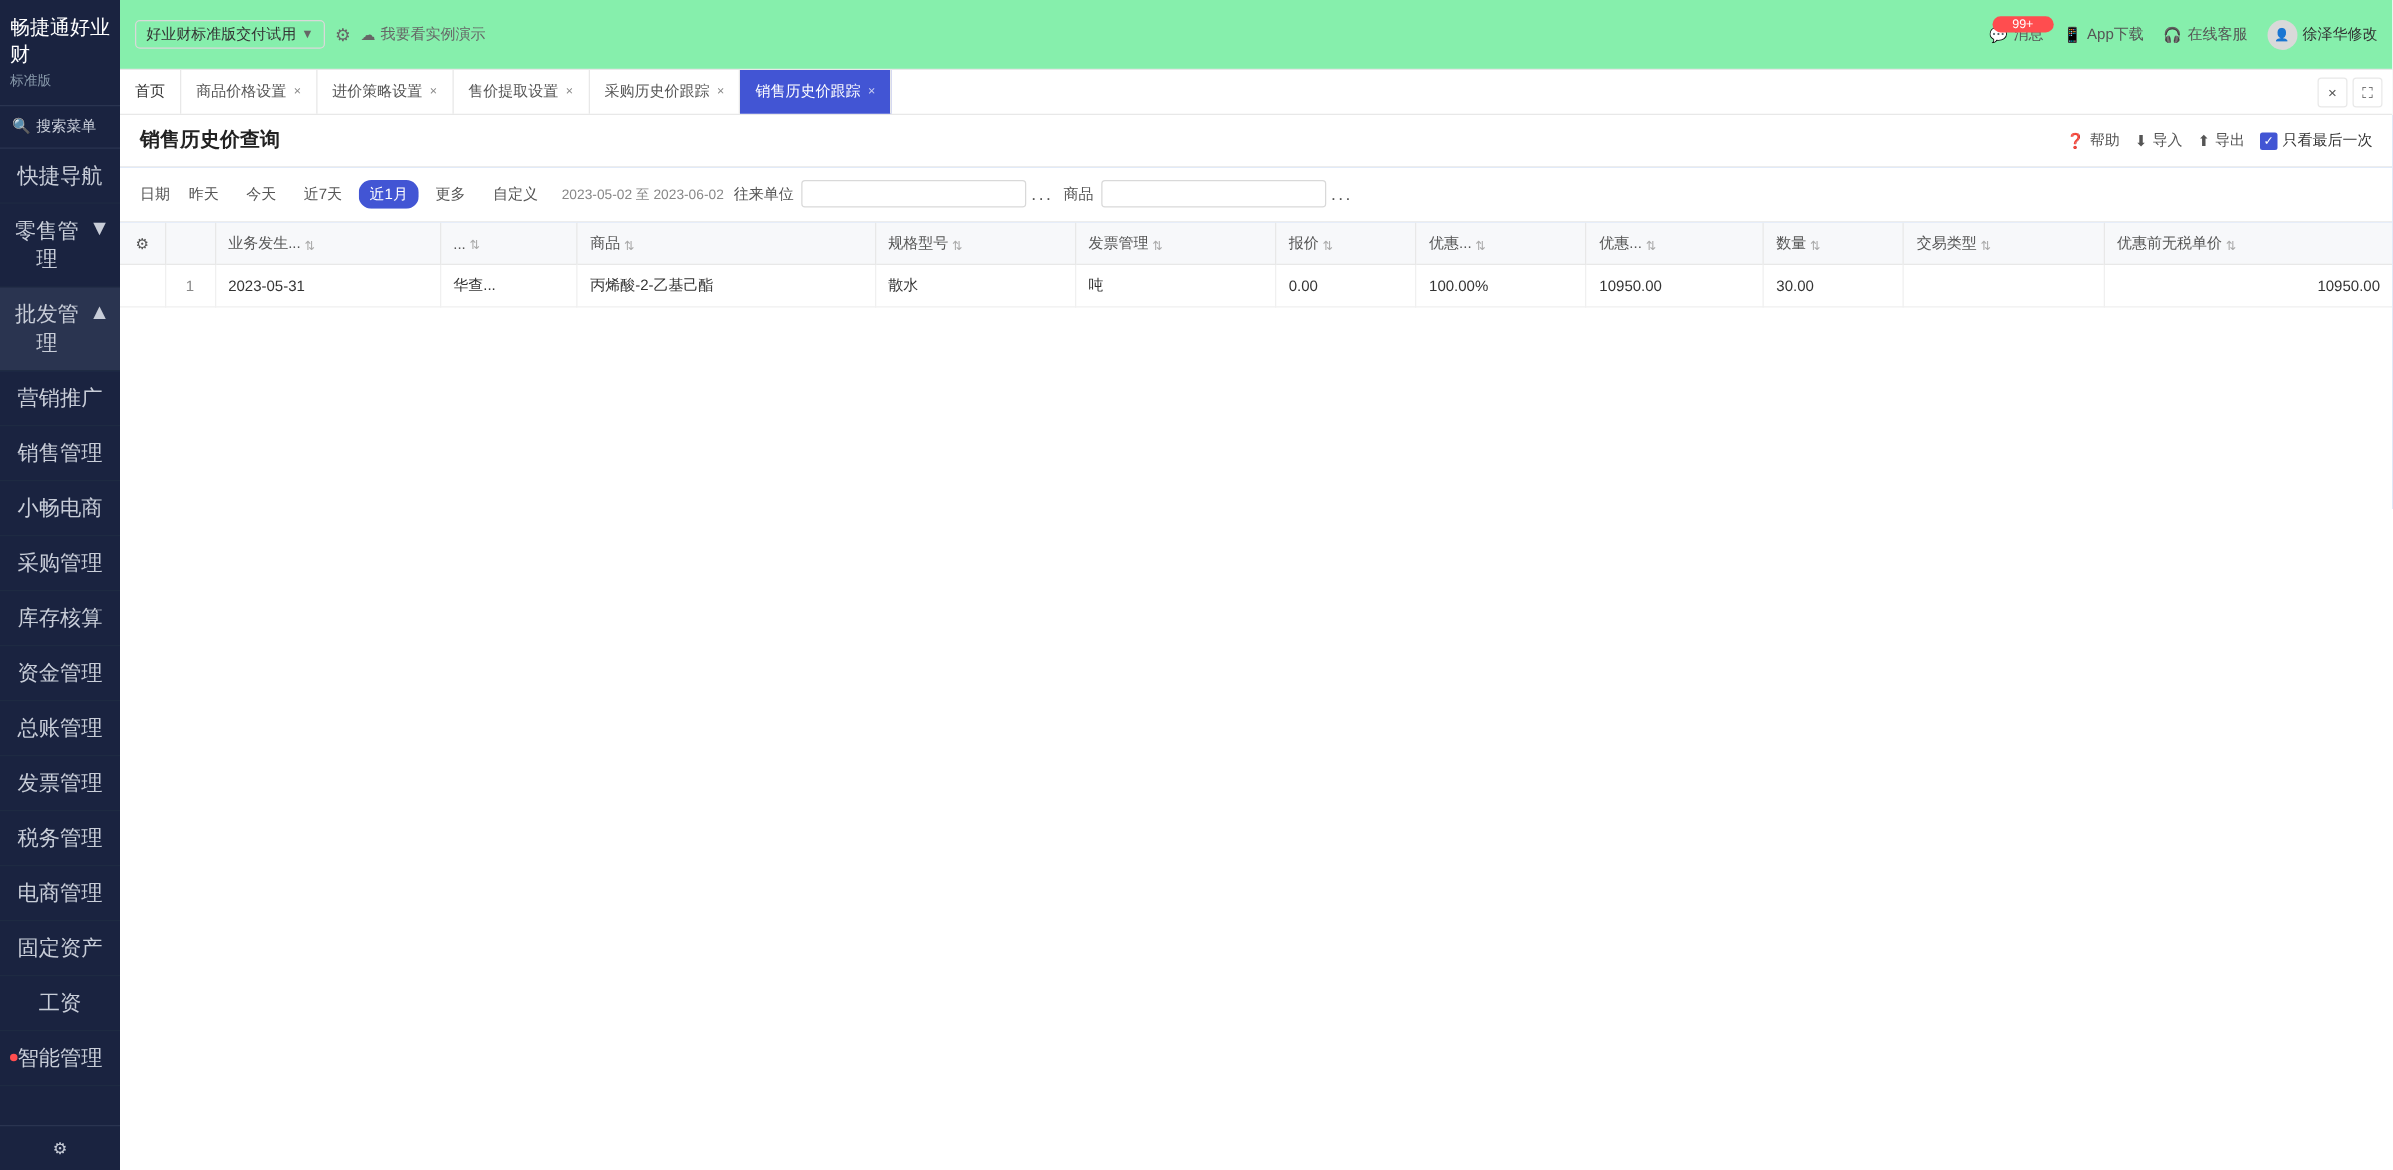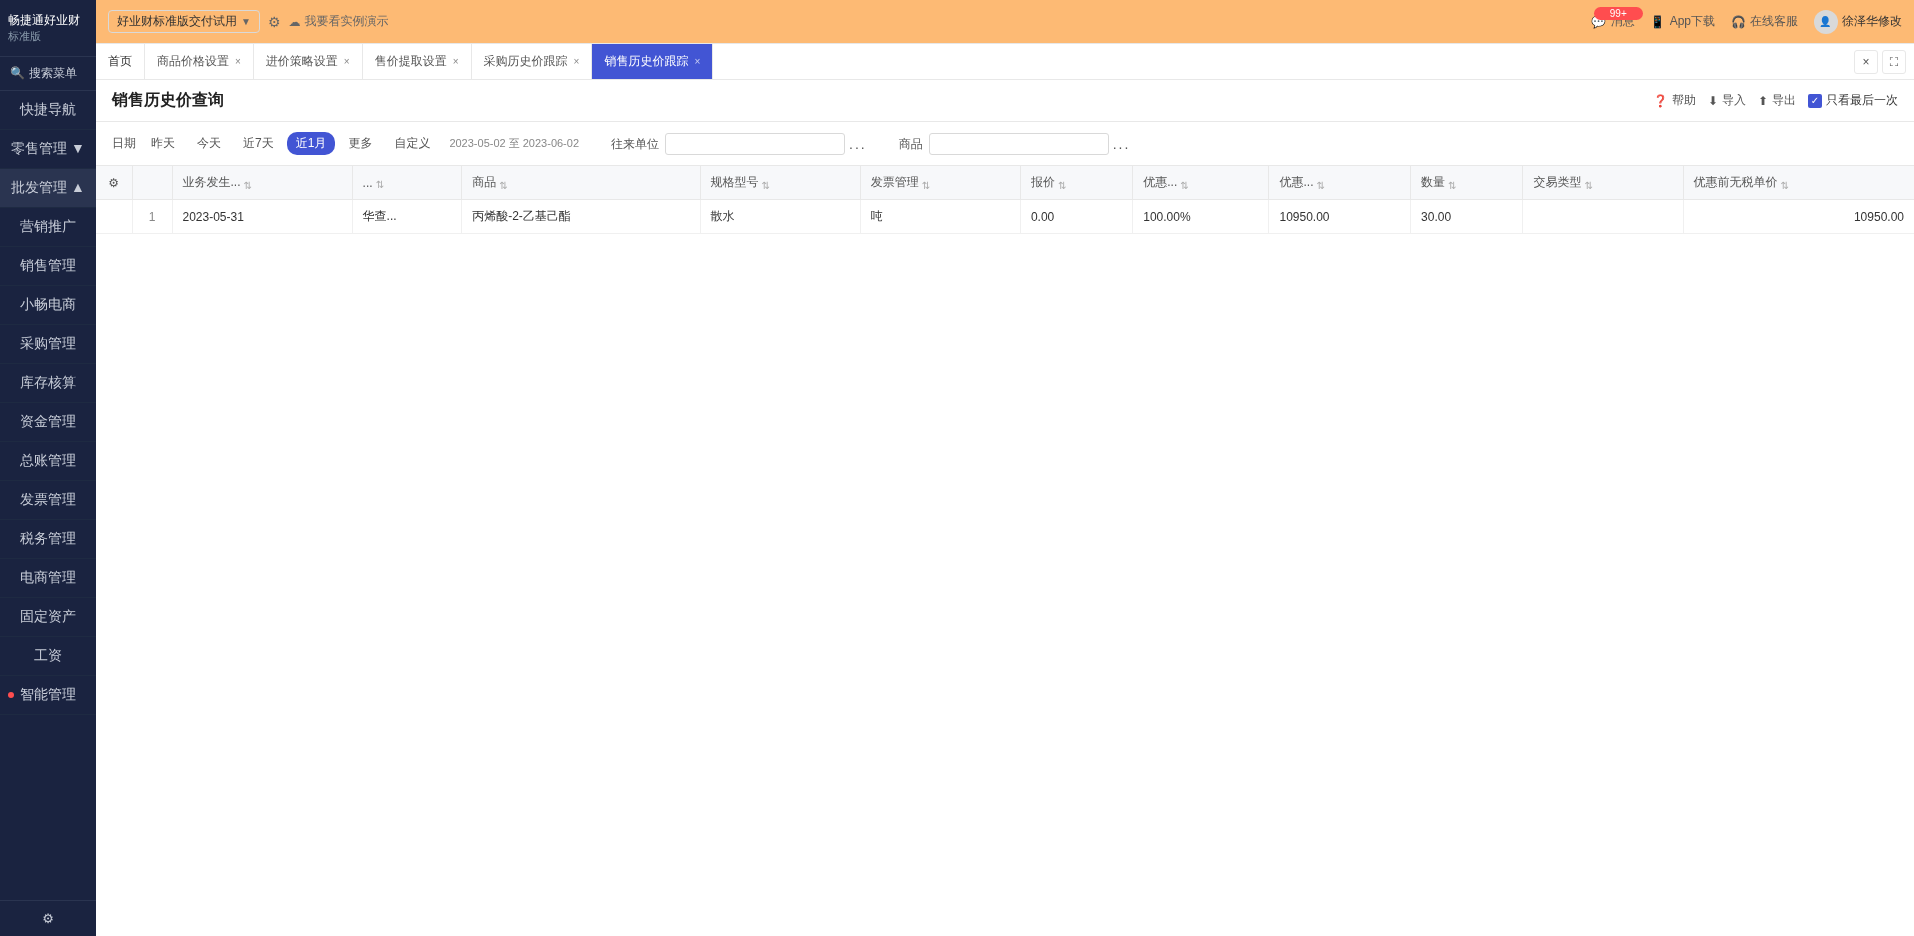--- a/index.html
+++ b/index.html
@@ -1,34 +1,34 @@
 <!DOCTYPE html>
 <html><head>
   <meta charset="utf-8">
   <style>
     * { box-sizing: border-box; margin: 0; padding: 0; }
     body { font-family: "Microsoft YaHei", "微软雅黑", sans-serif; font-size: 13px; background: #f0f2f5; display: flex; height: 936px; overflow: hidden; }
 
     
     .sidebar { width: 96px; background: #1a2340; color: #c8cdd8; display: flex; flex-direction: column; height: 100%; flex-shrink: 0; }
     .sidebar-logo { padding: 12px 8px; border-bottom: 1px solid #2a3450; }
-    .sidebar-logo .logo-text { color: #fff; font-size: 12px; line-height: 1.4; }
+    .sidebar-logo .logo-text { color: #fff; font-size: 16px; line-height: 1.4; }
     .sidebar-logo .logo-sub { font-size: 11px; color: #8899aa; }
     .sidebar-search { padding: 8px 10px; color: #c8cdd8; font-size: 12px; cursor: pointer; border-bottom: 1px solid #2a3450; display: flex; align-items: center; gap: 4px; }
-    .sidebar-nav-item { padding: 10px 8px; font-size: 14px; cursor: pointer; text-align: center; color: #c8cdd8; border-bottom: 1px solid #1e2a42; position: relative; }
+    .sidebar-nav-item { padding: 10px 8px; font-size: 17px; cursor: pointer; text-align: center; color: #c8cdd8; border-bottom: 1px solid #1e2a42; position: relative; }
     .sidebar-nav-item.has-arrow { display: flex; justify-content: center; gap: 4px; }
     .sidebar-nav-item.active-section { background: #2a3450; }
     .sidebar-nav-item .dot { width: 6px; height: 6px; border-radius: 50%; background: #ff4d4f; display: inline-block; position: absolute; left: 8px; top: 50%; transform: translateY(-50%); }
     .sidebar-bottom { margin-top: auto; padding: 10px 8px; border-top: 1px solid #2a3450; text-align: center; color: #c8cdd8; cursor: pointer; }
 
     
     .main { flex: 1; display: flex; flex-direction: column; overflow: hidden; background: #f0f2f5; }
 
     
-    .topbar { background: #fdba74; border-bottom: 1px solid #e8e8e8; display: flex; align-items: center; padding: 0 12px; height: 44px; flex-shrink: 0; justify-content: center; }
+    .topbar { background: #86efac; border-bottom: 1px solid #e8e8e8; display: flex; align-items: center; padding: 0 12px; height: 56px; flex-shrink: 0; justify-content: center; }
     .topbar-left { display: flex; align-items: center; gap: 8px; flex: 1; }
     .topbar-selector { display: flex; align-items: center; gap: 4px; border: 1px solid #d9d9d9; border-radius: 4px; padding: 2px 8px; font-size: 12px; cursor: pointer; color: #333; }
     .topbar-selector .arrow { font-size: 10px; color: #666; }
     .topbar-gear { color: #666; cursor: pointer; font-size: 14px; }
     .topbar-demo { display: flex; align-items: center; gap: 4px; font-size: 12px; color: #666; cursor: pointer; }
     .topbar-right { display: flex; align-items: center; gap: 16px; }
     .topbar-icon-item { display: flex; align-items: center; gap: 4px; font-size: 12px; color: #555; cursor: pointer; position: relative; }
     .badge { background: #ff4d4f; color: #fff; border-radius: 8px; font-size: 10px; padding: 1px 16px; position: absolute; top: -6px; right: -8px; }
     .user-info { display: flex; align-items: center; gap: 4px; font-size: 12px; color: #333; cursor: pointer; }
     .avatar { width: 24px; height: 24px; background: #d9d9d9; border-radius: 50%; display: flex; align-items: center; justify-content: center; font-size: 10px; }
@@ -46,21 +46,21 @@
     .page { flex: 1; display: flex; flex-direction: column; overflow: hidden; background: #3b82f6; }
     .page-header { background: #fff; padding: 10px 16px; display: flex; align-items: center; justify-content: space-between; border-bottom: 1px solid #e8e8e8; flex-shrink: 0; }
     .page-title { font-size: 16px; font-weight: 600; color: #222; }
     .page-header-actions { display: flex; align-items: center; gap: 12px; }
     .page-header-action { display: flex; align-items: center; gap: 4px; font-size: 12px; color: #555; cursor: pointer; }
     .checkbox-label { display: flex; align-items: center; gap: 4px; font-size: 12px; color: #333; cursor: pointer; }
     .checkbox-blue { width: 14px; height: 14px; background: #4255d4; border-radius: 2px; display: flex; align-items: center; justify-content: center; color: #fff; font-size: 10px; }
 
     
     .filter-bar { background: #fff; padding: 10px 16px; border-bottom: 1px solid #e8e8e8; flex-shrink: 0; }
-    .filter-row { display: flex; align-items: flex-end; gap: 32px; flex-wrap: wrap; }
+    .filter-row { display: flex; align-items: flex-start; gap: 8px; flex-wrap: wrap; }
     .filter-group { display: flex; align-items: center; gap: 6px; }
     .filter-label { font-size: 12px; color: #555; white-space: nowrap; }
     .date-options { display: flex; align-items: center; gap: 4px; }
     .date-btn { padding: 2px 8px; border-radius: 3px; font-size: 12px; cursor: pointer; color: #555; border: 1px solid transparent; }
     .date-btn.active { background: #4255d4; color: #fff; border-radius: 10px; }
     .date-range { font-size: 11px; color: #888; }
     .filter-input-wrap { display: flex; align-items: center; gap: 4px; }
     .filter-input { border: 1px solid #d9d9d9; border-radius: 3px; padding: 3px 8px; font-size: 12px; width: 180px; color: #333; outline: none; }
     .filter-dots { color: #555; cursor: pointer; font-size: 14px; letter-spacing: 2px; }
 

